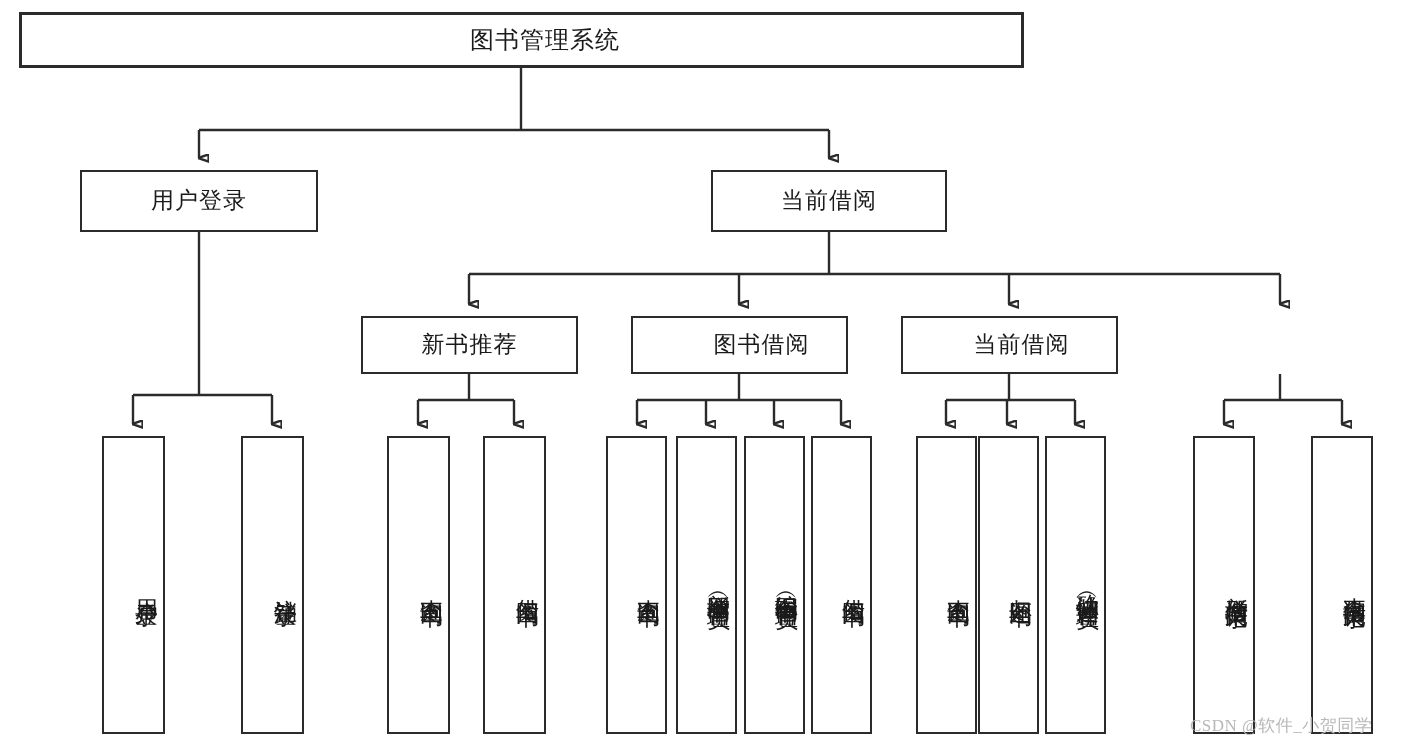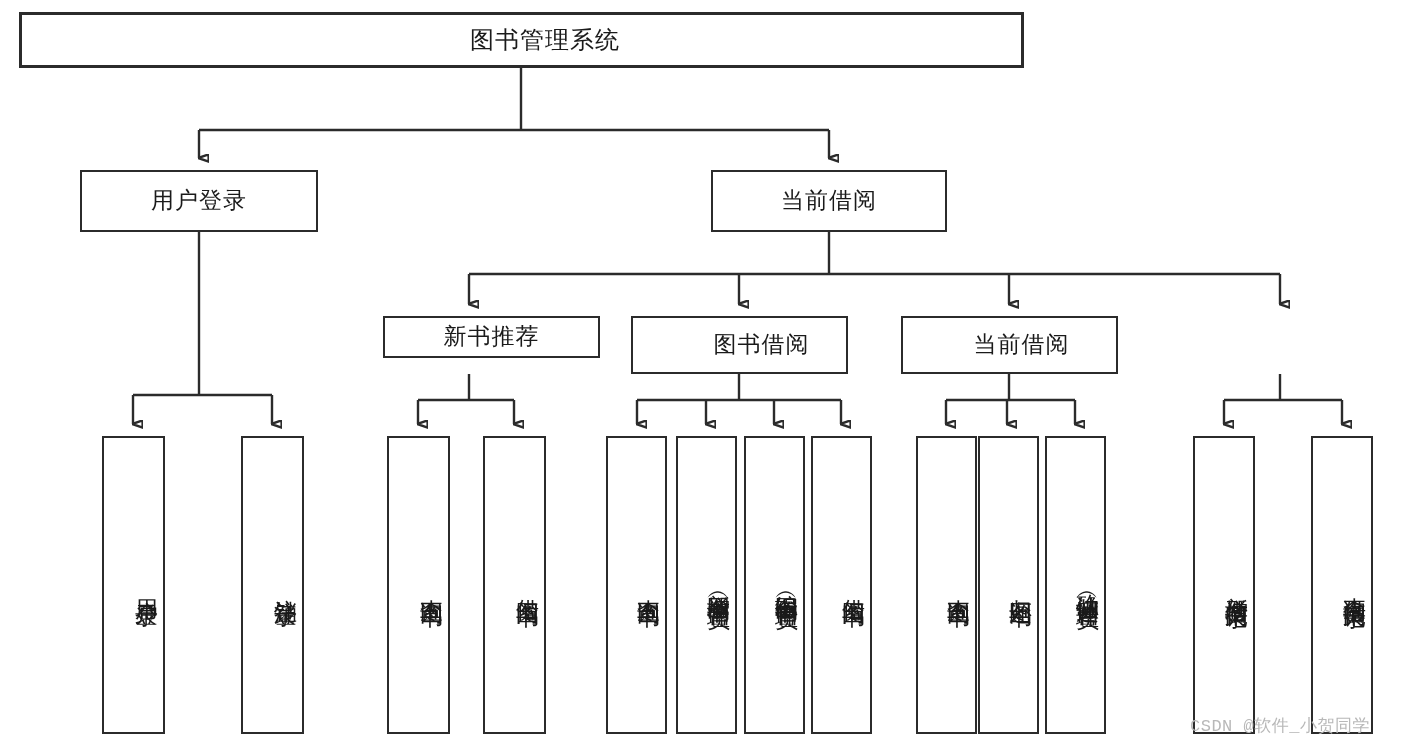--- a/index.html
+++ b/index.html
@@ -65,21 +65,21 @@
     fill: none;
   }
   .watermark {
     position: absolute;
     left: 1190px;
     top: 714px;
     font-size: 17px;
     color: #b8b8b8;
     letter-spacing: 0.5px;
     white-space: nowrap;
-    font-family: Liberation Mono, monospace;
+    font-family: Liberation Serif, serif;
   }
 </style>
 </head>
 <body>
 
 <div id="canvas">
 
   <svg class="edges" viewBox="0 0 1405 747">
     <defs>
       <marker id="arrow" markerWidth="9" markerHeight="11" refX="3.6" refY="9.6" orient="auto" markerUnits="userSpaceOnUse">
@@ -133,21 +133,21 @@
   </div>
 
   <div class="node horiz" style="left:80px; top:170px; width:238px; height:62px;">
     <span>用户登录</span>
   </div>
 
   <div class="node horiz" style="left:711px; top:170px; width:236px; height:62px;">
     <span>当前借阅</span>
   </div>
 
-  <div class="node horiz" style="left:383px; top:316px; width:217px; height:42px;">
+  <div class="node horiz" style="left:361px; top:316px; width:217px; height:58px;">
     <span>新书推荐</span>
   </div>
 
   <div class="node horiz" style="left:631px; top:316px; width:217px; height:58px;padding-left:44px;">
     <span>图书借阅</span>
   </div>
 
   <div class="node horiz" style="left:901px; top:316px; width:217px; height:58px;padding-left:24px;">
     <span>当前借阅</span>
   </div>

